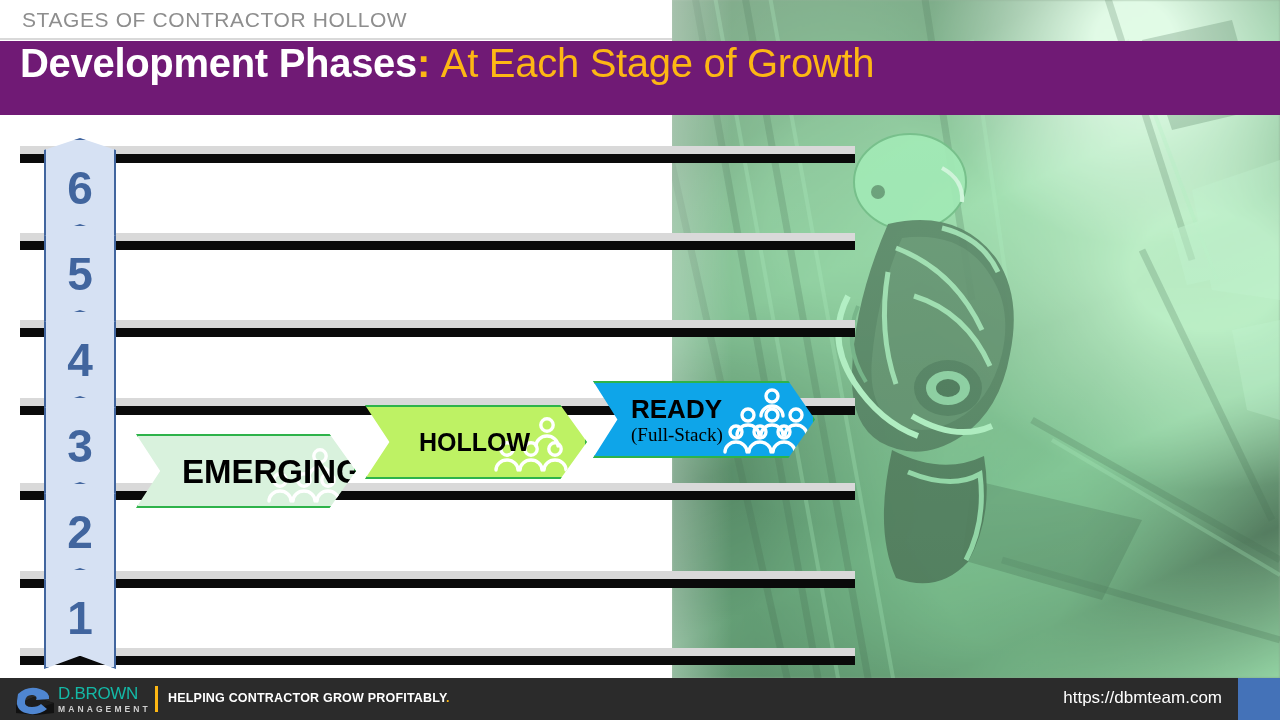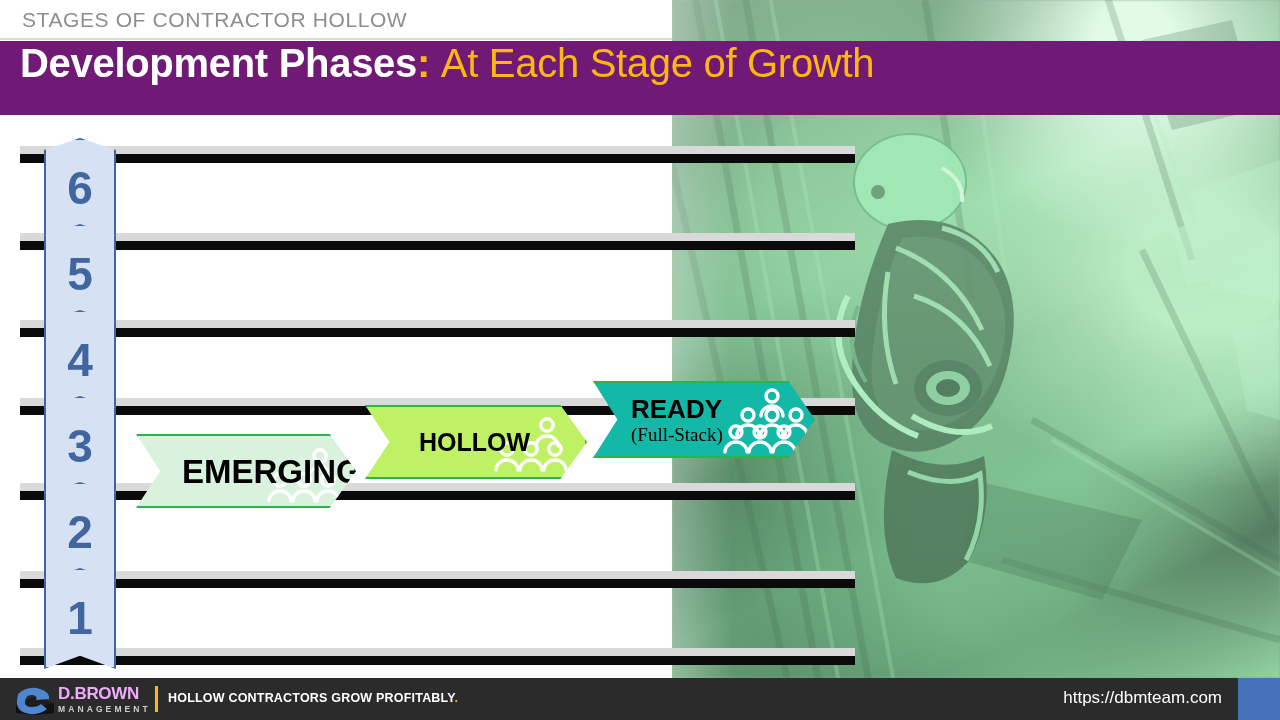--- a/index.html
+++ b/index.html
@@ -108,36 +108,36 @@
   .phase-emerging .ph-title{font-size:33px;margin-left:44px;}
 
   .phase-hollow{
     left:365px;top:405px;width:222px;height:74px;
     background:#bef264;border:2.5px solid #2eb34a;
   }
   .phase-hollow .ph-title{font-size:25px;margin-left:52px;}
 
   .phase-ready{
     left:593px;top:381px;width:222px;height:77px;
-    background:#14b8a6;border:2.5px solid #2eb34a;
+    background:#0ea5e9;border:2.5px solid #2eb34a;
   }
   .phase-ready .ph-title{font-size:26px;margin-left:36px;}
   .phase-ready .ph-sub{font-size:19px;margin-left:36px;margin-top:3px;font-family:Liberation Serif, serif;}
 
   .people{position:absolute;z-index:2;pointer-events:none;}
 
   
   .footer{
     position:absolute;left:0;bottom:0;width:1280px;height:42px;background:#2b2b2b;
   }
   .footer-blue{position:absolute;right:0;top:0;width:42px;height:42px;background:#4472b8;}
   .logo-wrap{position:absolute;left:14px;top:4px;width:134px;height:36px;}
   .logo-mark{position:absolute;left:0;top:2px;width:42px;height:32px;}
   .logo-text{position:absolute;left:44px;top:3px;}
-  .logo-name{font-size:17px;font-weight:bold;color:#f0abfc;letter-spacing:-.3px;line-height:1;}
+  .logo-name{font-size:17px;font-weight:normal;color:#14b8a6;letter-spacing:-.3px;line-height:1;}
   .logo-sub{font-size:8.5px;font-weight:bold;color:#cfcfcf;letter-spacing:3.1px;line-height:1;margin-top:3px;}
   .divider{position:absolute;left:155px;top:8px;width:3px;height:26px;background:#FDB714;}
   .tagline{
     position:absolute;left:168px;top:13px;font-size:12.5px;font-weight:bold;
     color:#ffffff;letter-spacing:.2px;white-space:nowrap;
   }
   .tagline .dot{color:#FDB714;}
   .url{
     position:absolute;right:58px;top:10px;font-size:17px;color:#ffffff;white-space:nowrap;
   }
@@ -342,18 +342,18 @@
         <path d="M2 21 L20 13 L40 19 L40 29 L22 31 L2 29 Z" fill="#111111"></path>
         <path d="M2 21 L20 13 L40 19 L22 25 Z" fill="#1d1d1d"></path>
         <path d="M4 10 q10 -9 22 -5 q10 3 9 10 l-13 1 q2 -4 -3 -5 q-7 -1 -8 6 q-1 6 7 6 q6 0 9 -3 l6 5 q-7 6 -17 5 Q2 28 3 17 Z" fill="#4f86d1"></path>
       </svg>
       <div class="logo-text">
         <div class="logo-name">D.BROWN</div>
         <div class="logo-sub">MANAGEMENT</div>
       </div>
     </div>
     <div class="divider"></div>
-    <div class="tagline"><span>HOLLOW CONTRACTORS GROW PROFITABLY</span><span class="dot">.</span></div>
+    <div class="tagline"><span>HELPING CONTRACTOR GROW PROFITABLY</span><span class="dot">.</span></div>
     <div class="url">https://dbmteam.com</div>
     <div class="footer-blue"></div>
   </div>
 
 </div>
 
 </body></html>

